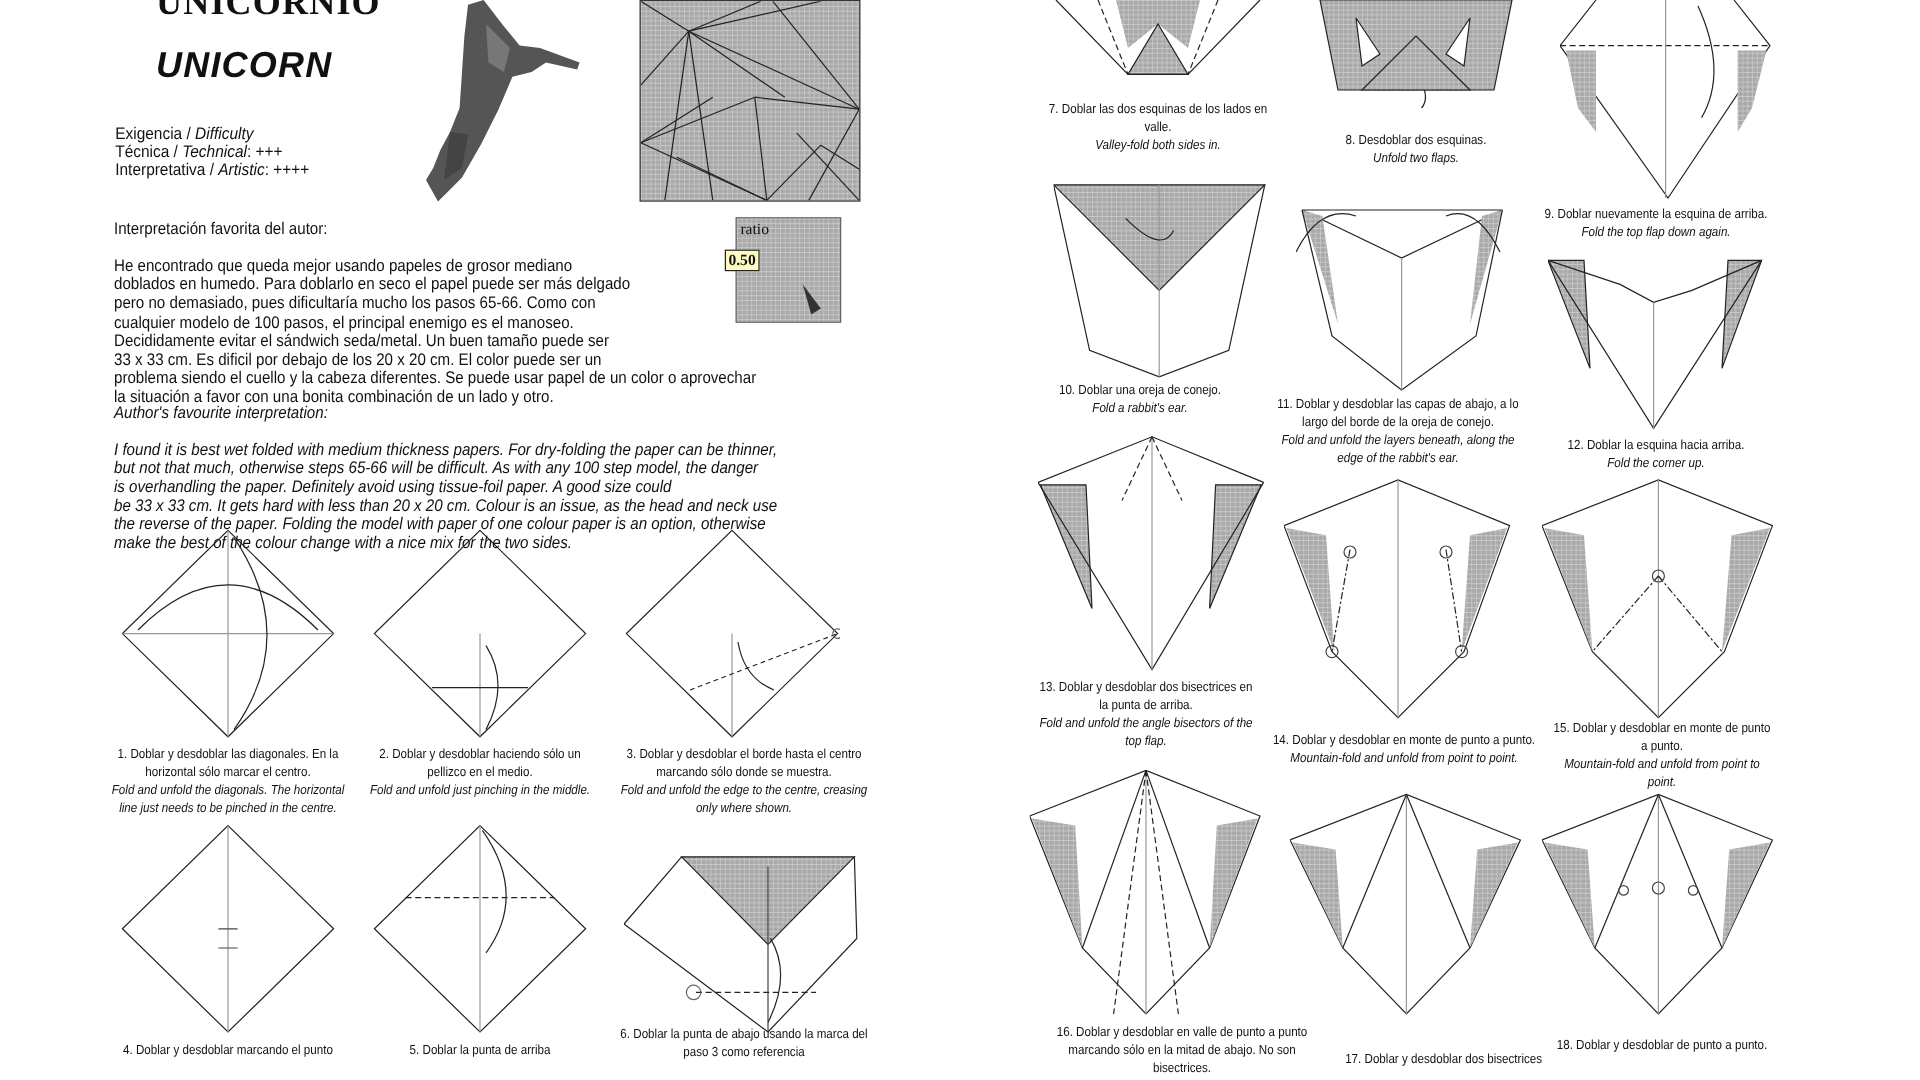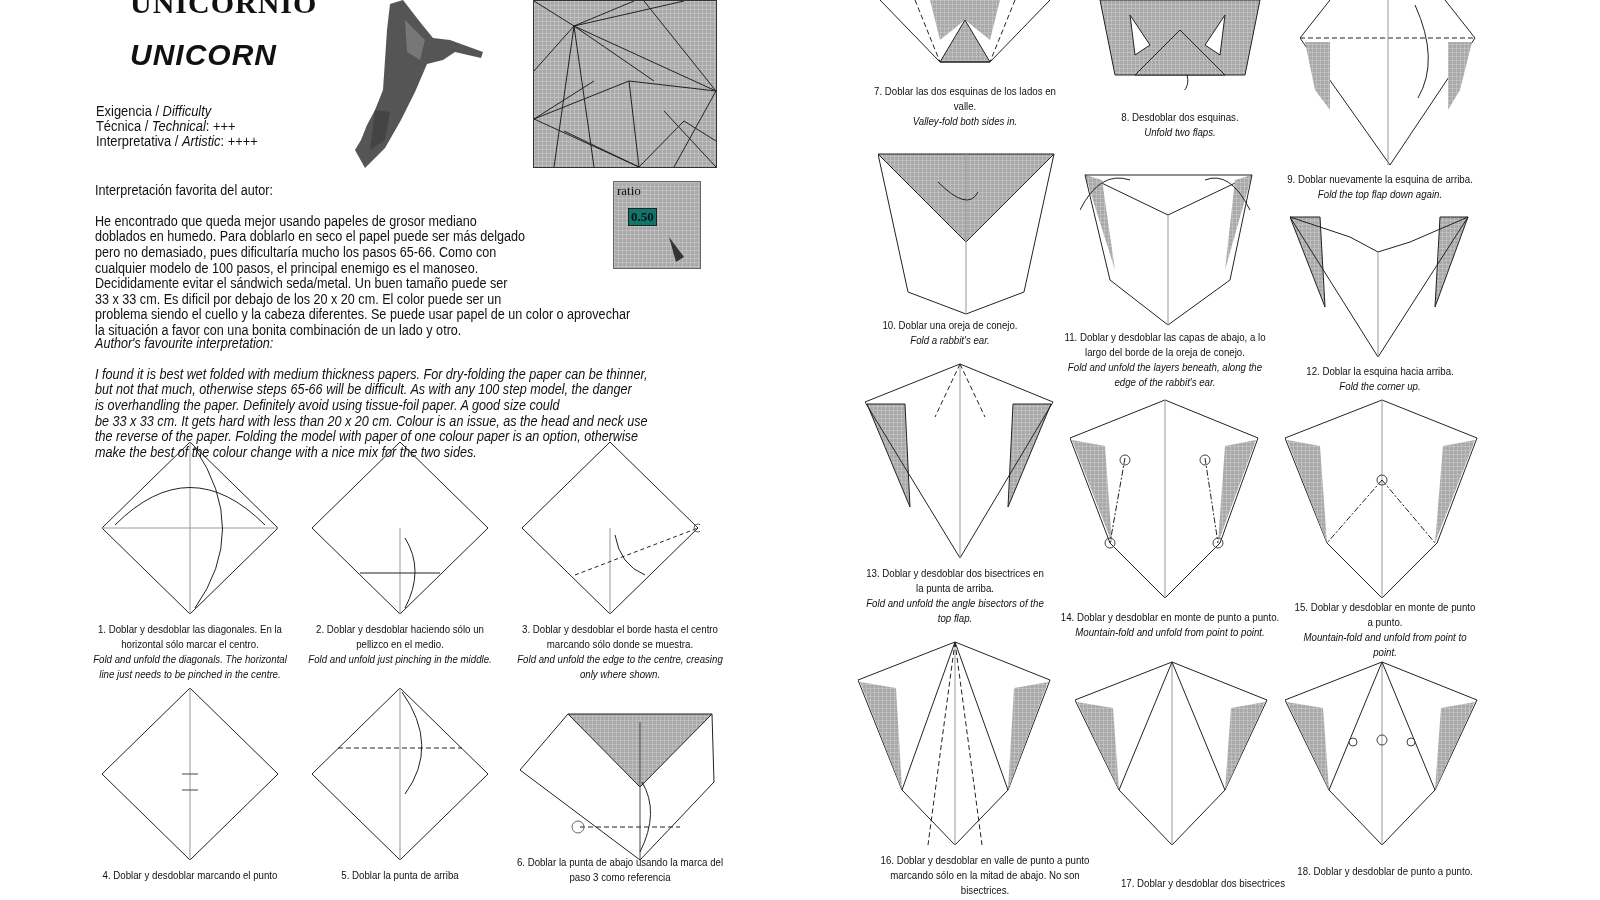--- a/index.html
+++ b/index.html
@@ -14,21 +14,21 @@
   .para-es { top:167px; width:760px; }
   .para-en { top:320px; width:760px; font-style:italic; }
   .cap { font-size:11px; line-height:15px; text-align:center; transform:scaleX(0.88); }
   .cap .en { font-style:italic; display:block; }
   .cap .es { display:block; }
   .shade { fill:url(#grid); }
   svg line, svg path, svg polygon, svg circle { vector-effect:non-scaling-stroke; }
   .cp { left:533px; top:0px; width:182px; height:166px; background:#bdbdbd; border:1px solid #333; }
   .ratio-box { left:613px; top:181px; width:86px; height:86px; background:#b8b8b8; border:1px solid #666; }
   .ratio-label { left:617px; top:183px; font-family:"Liberation Serif", serif; font-size:13px; }
-  .ratio-val { left:628px; top:208px; font-family:"Liberation Serif", serif; font-size:13px; font-weight:bold; border:1px solid #222; background:#0f766e; padding:0 2px; }
+  .ratio-val { left:604px; top:208px; font-family:"Liberation Serif", serif; font-size:13px; font-weight:bold; border:1px solid #222; background:#fef9c3; padding:0 2px; }
 </style>
 </head>
 <body>
 
 <svg width="0" height="0" style="position:absolute">
   <defs>
     <pattern id="grid" width="4" height="4" patternUnits="userSpaceOnUse">
       <rect width="4" height="4" fill="#a9a9a9"></rect>
       <path d="M0 0 L4 0 M0 0 L0 4" stroke="#d0d0d0" stroke-width="1"></path>
     </pattern>

